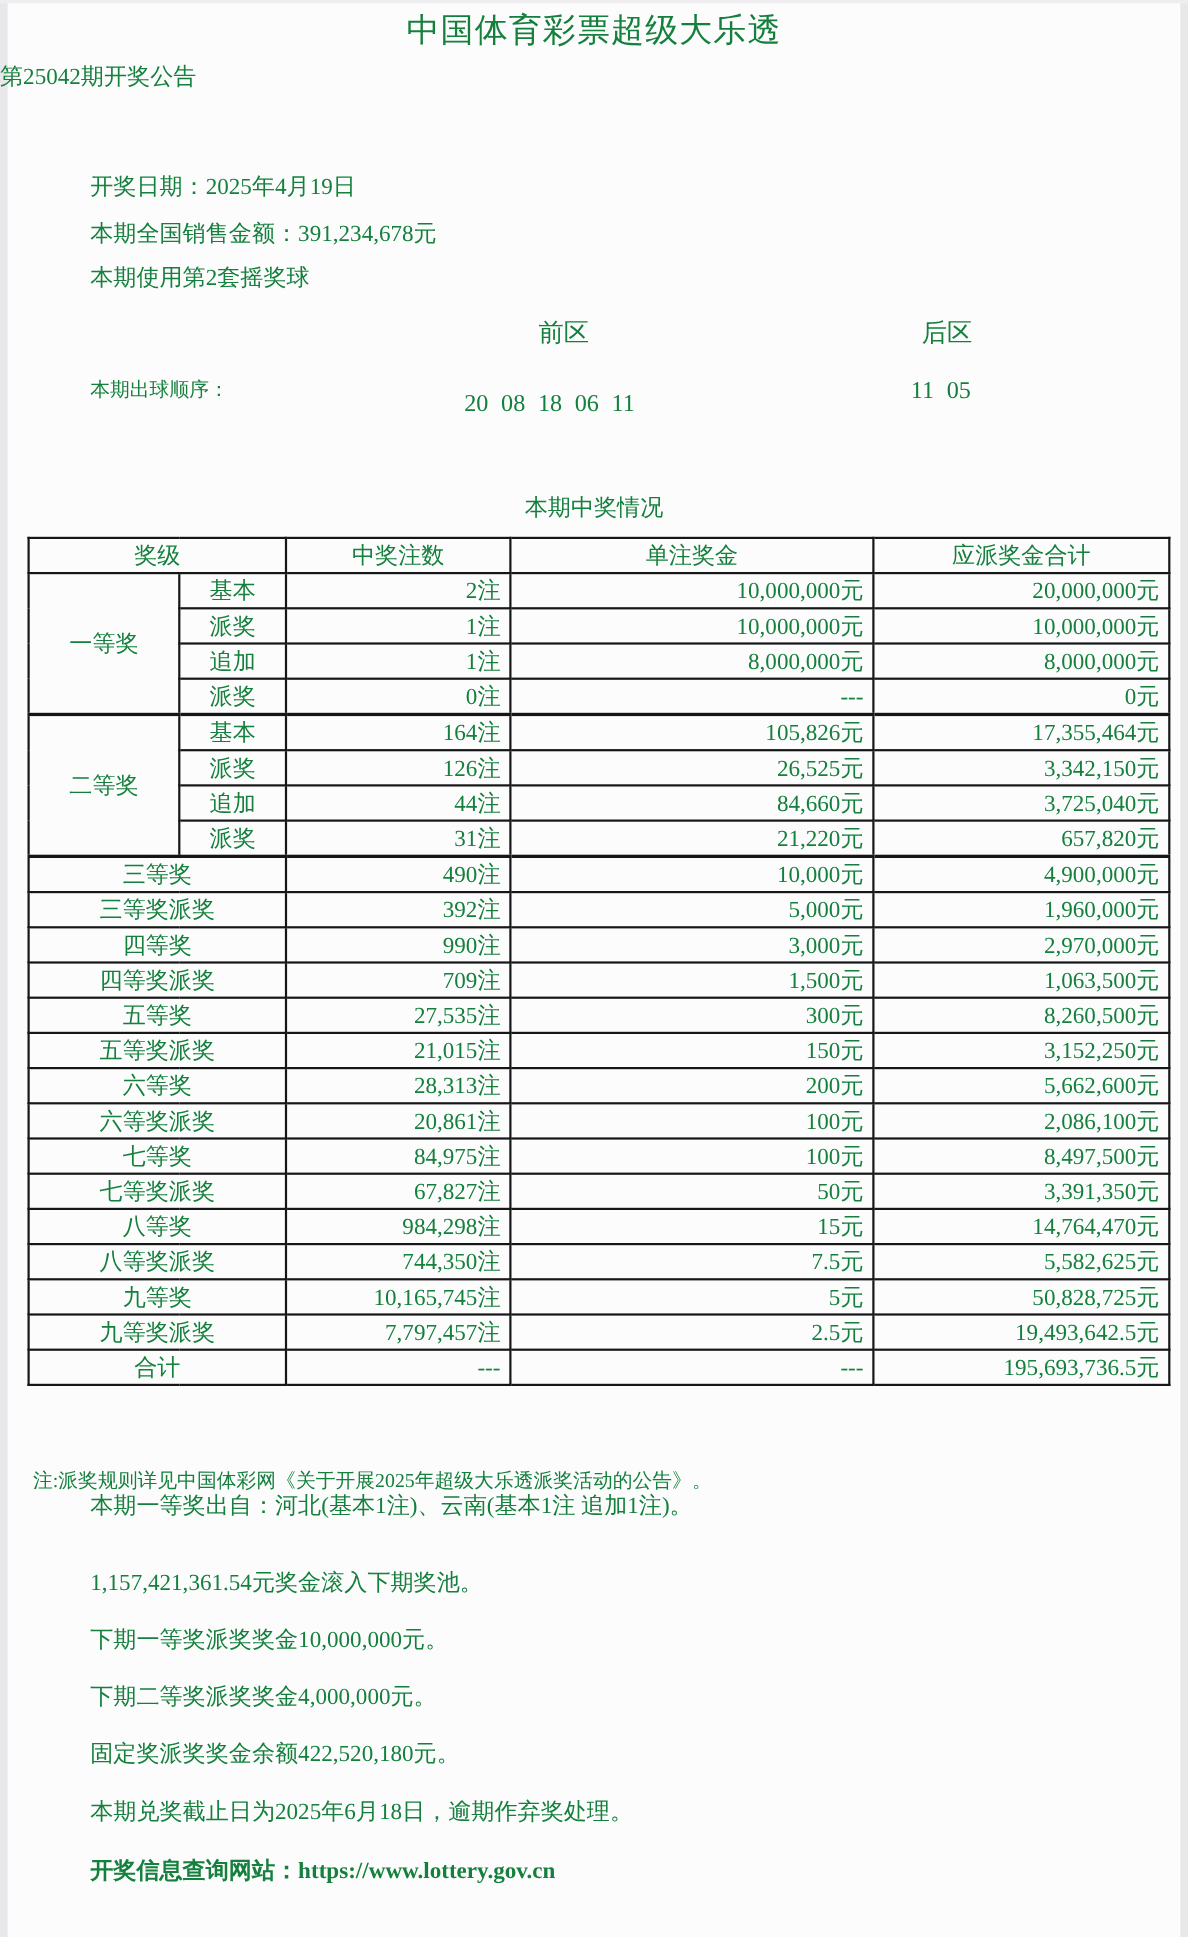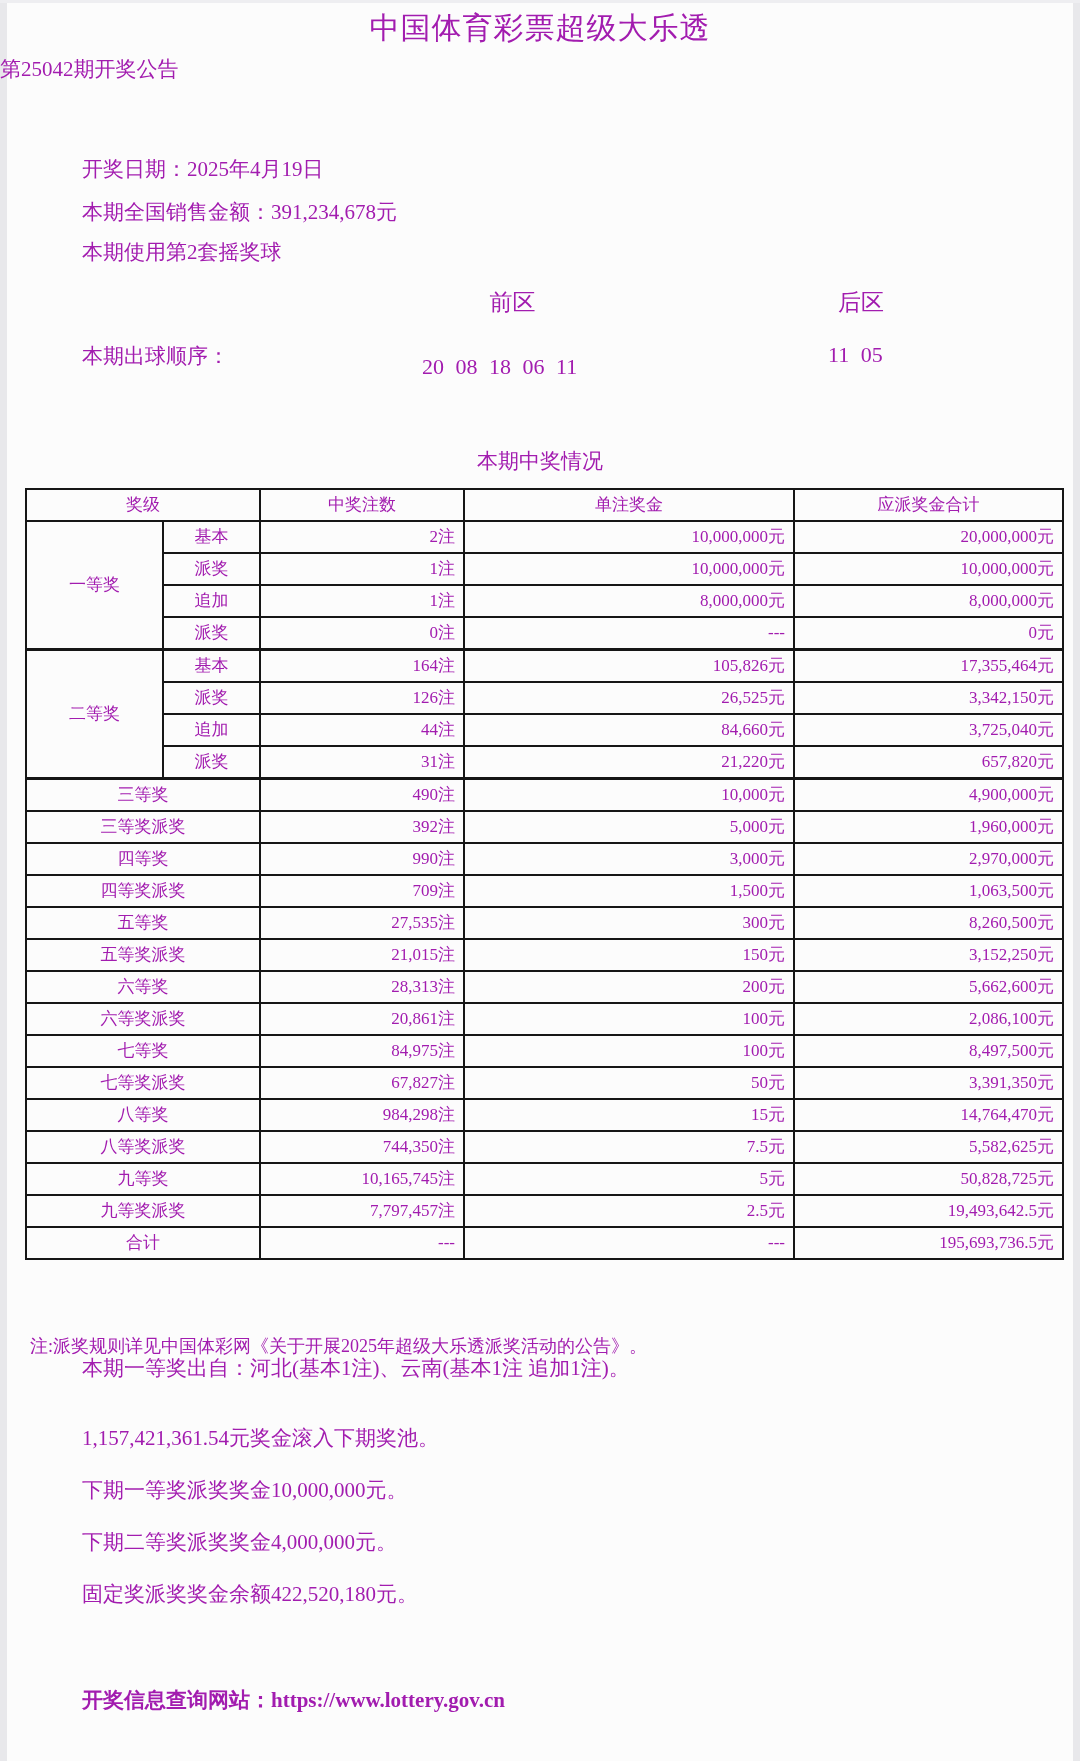--- a/index.html
+++ b/index.html
@@ -1,21 +1,21 @@
 <!DOCTYPE html>
 <html><head>
 <meta charset="utf-8">
 <style>
   html,body { margin:0; padding:0; background:#ffffff; }
   .page {
     position:relative;
     width:1080px; height:1761px;
     background:#fcfcfc;
     font-family:"Liberation Serif","DejaVu Serif",serif;
-    color:#a21caf;
+    color:#15803d;
     overflow:hidden;
   }
   .edge { position:absolute; background:#e8e8eb; }
   .edge.left  { left:0; top:0; width:7px; height:100%; }
   .edge.right { right:0; top:0; width:7px; height:100%; }
   .edge.top   { left:0; top:0; width:100%; height:3px; background:#eeeef1; }
 
   .doc-title {
     position:absolute; top:12px; left:0; width:100%;
     text-align:center; font-size:30px; line-height:32px;
@@ -27,33 +27,33 @@
   }
   .info-line { position:absolute; left:82px; font-size:21px; line-height:25px; white-space:pre; }
   .il0 { top:157px; } .il1 { top:200px; } .il2 { top:240px; }
 
   .zone-label { position:absolute; top:287px; font-size:23px; text-align:center; }
   .zone-front { left:422px; width:181px;font-family:Liberation Mono, monospace; }
   .zone-back  { left:818px; width:86px; }
 
   .draw-row { position:absolute; left:0; width:100%; height:26px; }
   .dr0 { top:342px; } .dr1 { top:392px; }
-  .draw-label { position:absolute; left:82px; font-size:21px; white-space:pre; }
+  .draw-label { position:absolute; left:82px; font-size:18px; white-space:pre; }
   .draw-front { position:absolute; left:422px; font-size:22px; word-spacing:6px; white-space:pre;margin-top:12px; }
   .draw-back  { position:absolute; left:828px; font-size:22px; word-spacing:6px; white-space:pre; }
 
   .table-title {
     position:absolute; top:447px; left:0; width:100%;
     text-align:center; font-size:21px;
   }
 
   table.prize {
     position:absolute; left:25px; top:488px;
     width:1037px; border-collapse:collapse; table-layout:fixed;
-    font-size:17px;
+    font-size:21px;
     font-family:Liberation Serif, serif;
   }
   table.prize td {
     border:2px solid #161616;
     height:30px; line-height:30px;
     padding:0; overflow:hidden; white-space:nowrap;
   }
   table.prize tr.sect td { border-top-width:3px; }
   td.c-center { text-align:center; }
   td.c-right  { text-align:right; padding-right:8px !important; }
@@ -251,14 +251,15 @@
       </tbody>
   </table>
 
   <div class="table-note">注:派奖规则详见中国体彩网《关于开展2025年超级大乐透派奖活动的公告》。</div>
 
   <div class="footer-line fl0">本期一等奖出自：河北(基本1注)、云南(基本1注 追加1注)。</div>
   <div class="footer-line fl1">1,157,421,361.54元奖金滚入下期奖池。</div>
   <div class="footer-line fl2">下期一等奖派奖奖金10,000,000元。</div>
   <div class="footer-line fl3">下期二等奖派奖奖金4,000,000元。</div>
   <div class="footer-line fl4">固定奖派奖奖金余额422,520,180元。</div>
+  <div class="footer-line fl5">本期兑奖截止日为2025年6月18日，逾期作弃奖处理。</div>
   <div class="footer-line fl6">开奖信息查询网站：https://www.lottery.gov.cn</div>
 </div>
 
 </body></html>

